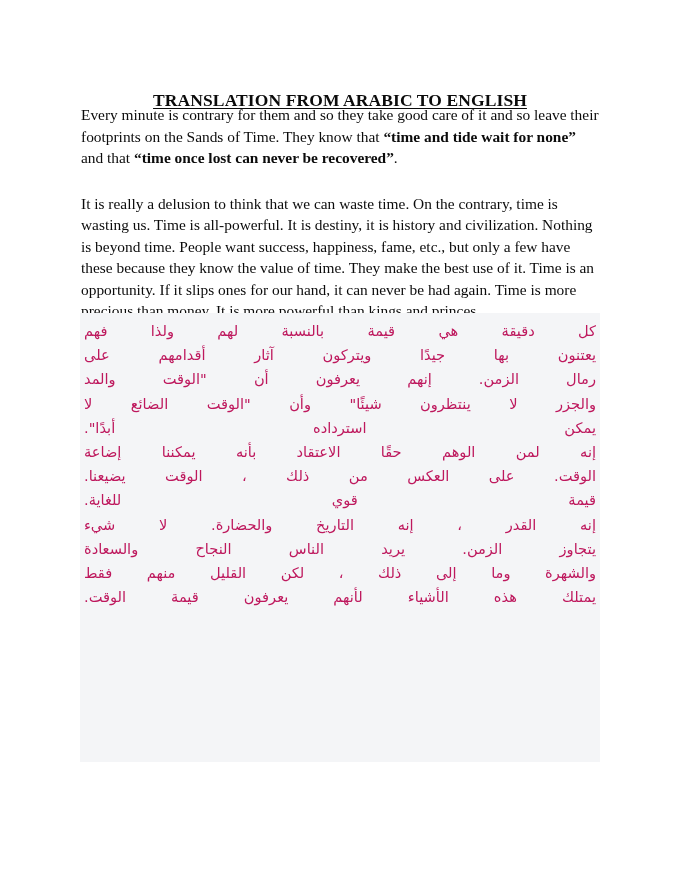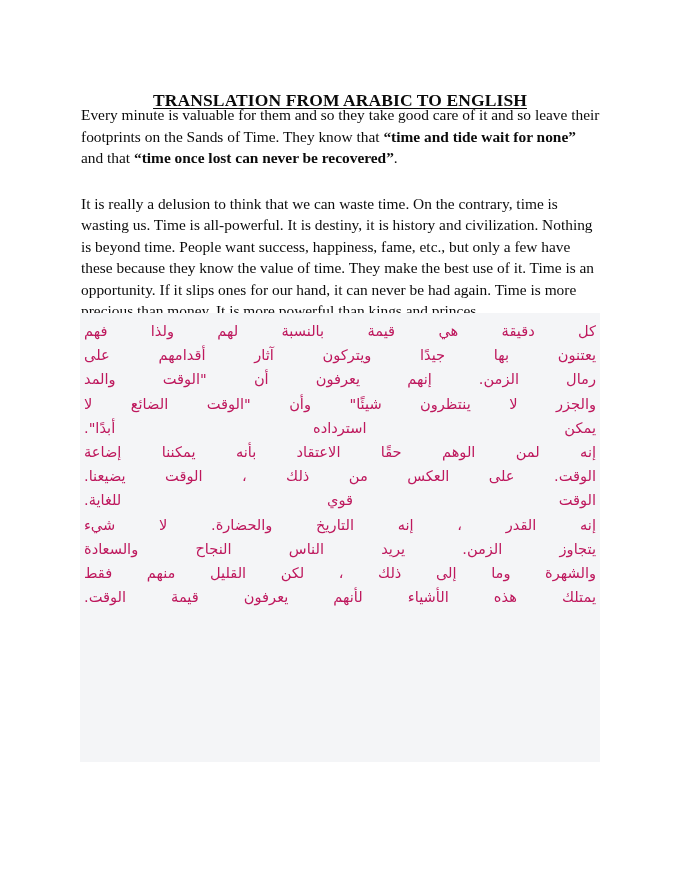--- a/index.html
+++ b/index.html
@@ -108,38 +108,38 @@
 
 <div class="page">
 
   <h1 class="doc-title">
     <span class="title-underline">TRANSLATION FROM ARABIC TO ENGLISH</span>
   </h1>
 
   <div class="english-block">
 
     <p class="en-par">
-      <span>Every minute is valuable for them and so they take good care of it and so leave their footprints on the Sands of Time. They know that </span><b>“time and tide wait for none”</b><span> and that </span><b>“time once lost can never be recovered”</b><span>.</span>
+      <span>Every minute is contrary for them and so they take good care of it and so leave their footprints on the Sands of Time. They know that </span><b>“time and tide wait for none”</b><span> and that </span><b>“time once lost can never be recovered”</b><span>.</span>
     </p>
 
     <p class="en-par">It is really a delusion to think that we can waste time. On the contrary, time is wasting us. Time is all-powerful. It is destiny, it is history and civilization. Nothing is beyond time. People want success, happiness, fame, etc., but only a few have these because they know the value of time. They make the best use of it. Time is an opportunity. If it slips ones for our hand, it can never be had again. Time is more precious than money. It is more powerful than kings and princes.</p>
 
   </div>
 
   <div class="arabic-block">
 
     <div class="ar-par">
       <span class="ar-line stretch">كل دقيقة هي قيمة بالنسبة لهم ولذا فهم</span>
       <span class="ar-line stretch">يعتنون بها جيدًا ويتركون آثار أقدامهم على</span>
       <span class="ar-line stretch">رمال الزمن. إنهم يعرفون أن "الوقت والمد</span>
       <span class="ar-line stretch">والجزر لا ينتظرون شيئًا" وأن "الوقت الضائع لا</span>
       <span class="ar-line">يمكن استرداده أبدًا".</span>
       <span class="ar-line stretch">إنه لمن الوهم حقًا الاعتقاد بأنه يمكننا إضاعة</span>
       <span class="ar-line stretch">الوقت. على العكس من ذلك ، الوقت يضيعنا.</span>
-      <span class="ar-line">الوقت قوي للغاية.</span>
+      <span class="ar-line">قيمة قوي للغاية.</span>
       <span class="ar-line stretch">إنه القدر ، إنه التاريخ والحضارة. لا شيء</span>
       <span class="ar-line stretch">يتجاوز الزمن. يريد الناس النجاح والسعادة</span>
       <span class="ar-line stretch">والشهرة وما إلى ذلك ، لكن القليل منهم فقط</span>
       <span class="ar-line stretch">يمتلك هذه الأشياء لأنهم يعرفون قيمة الوقت.</span>
     </div>
 
 
   </div>
 
 </div>

